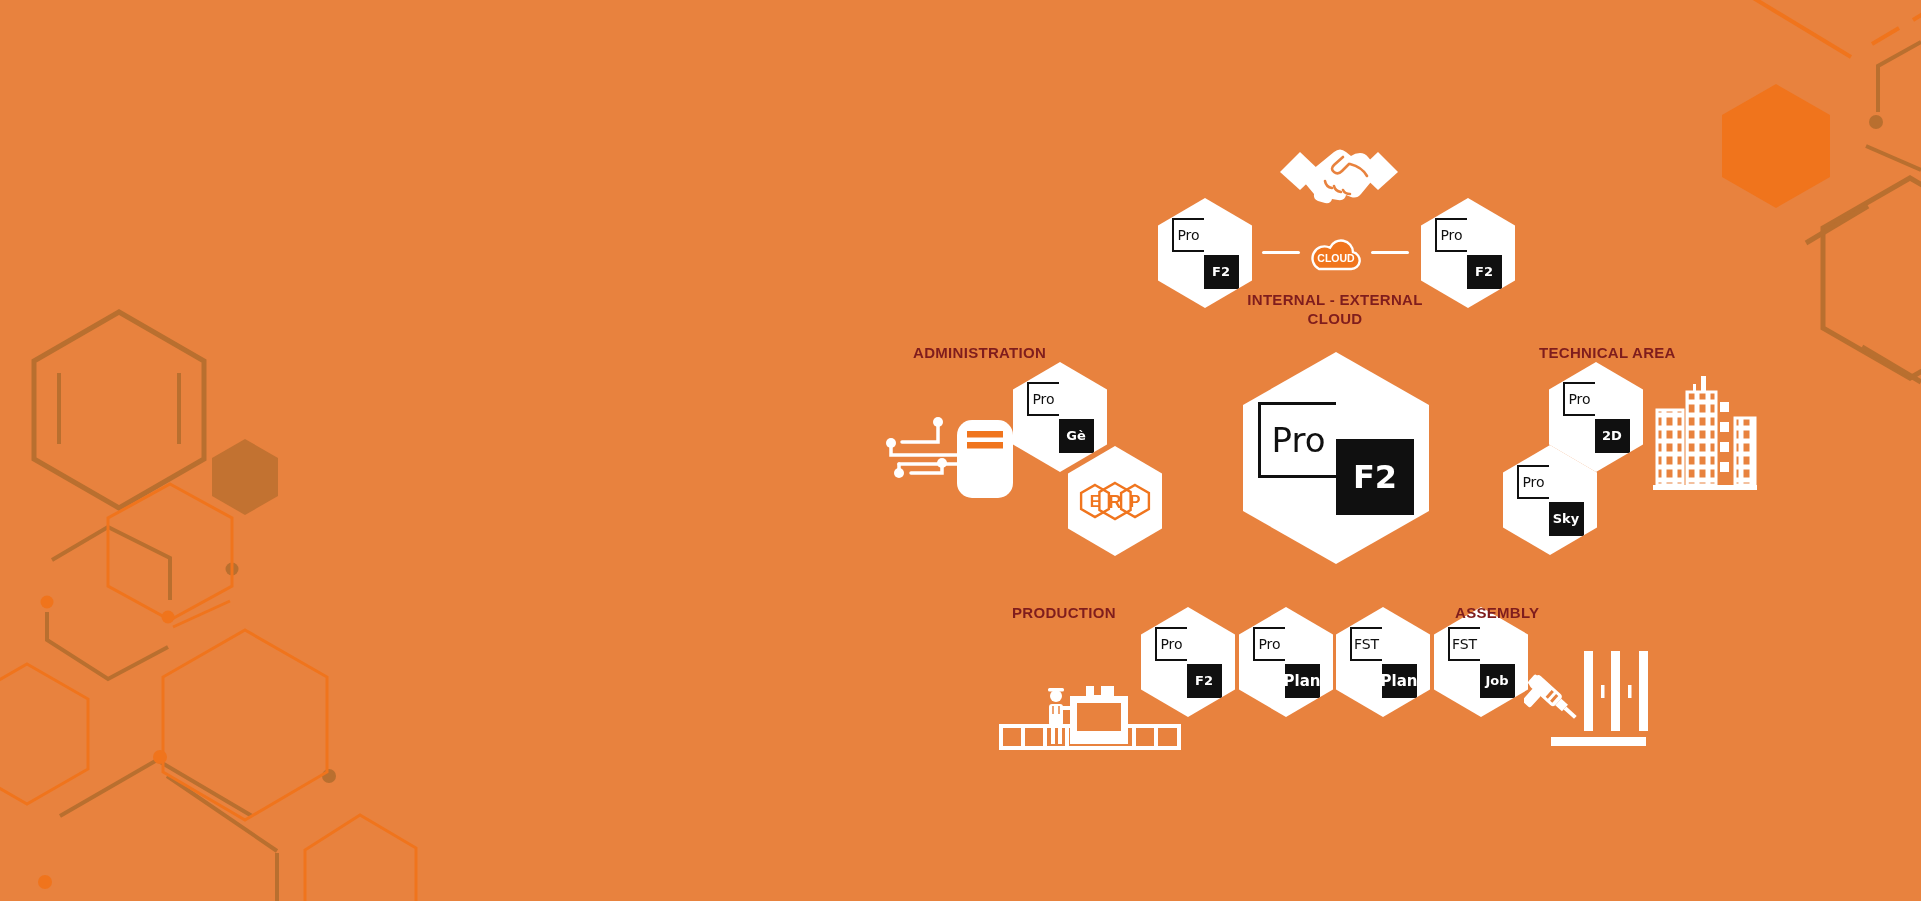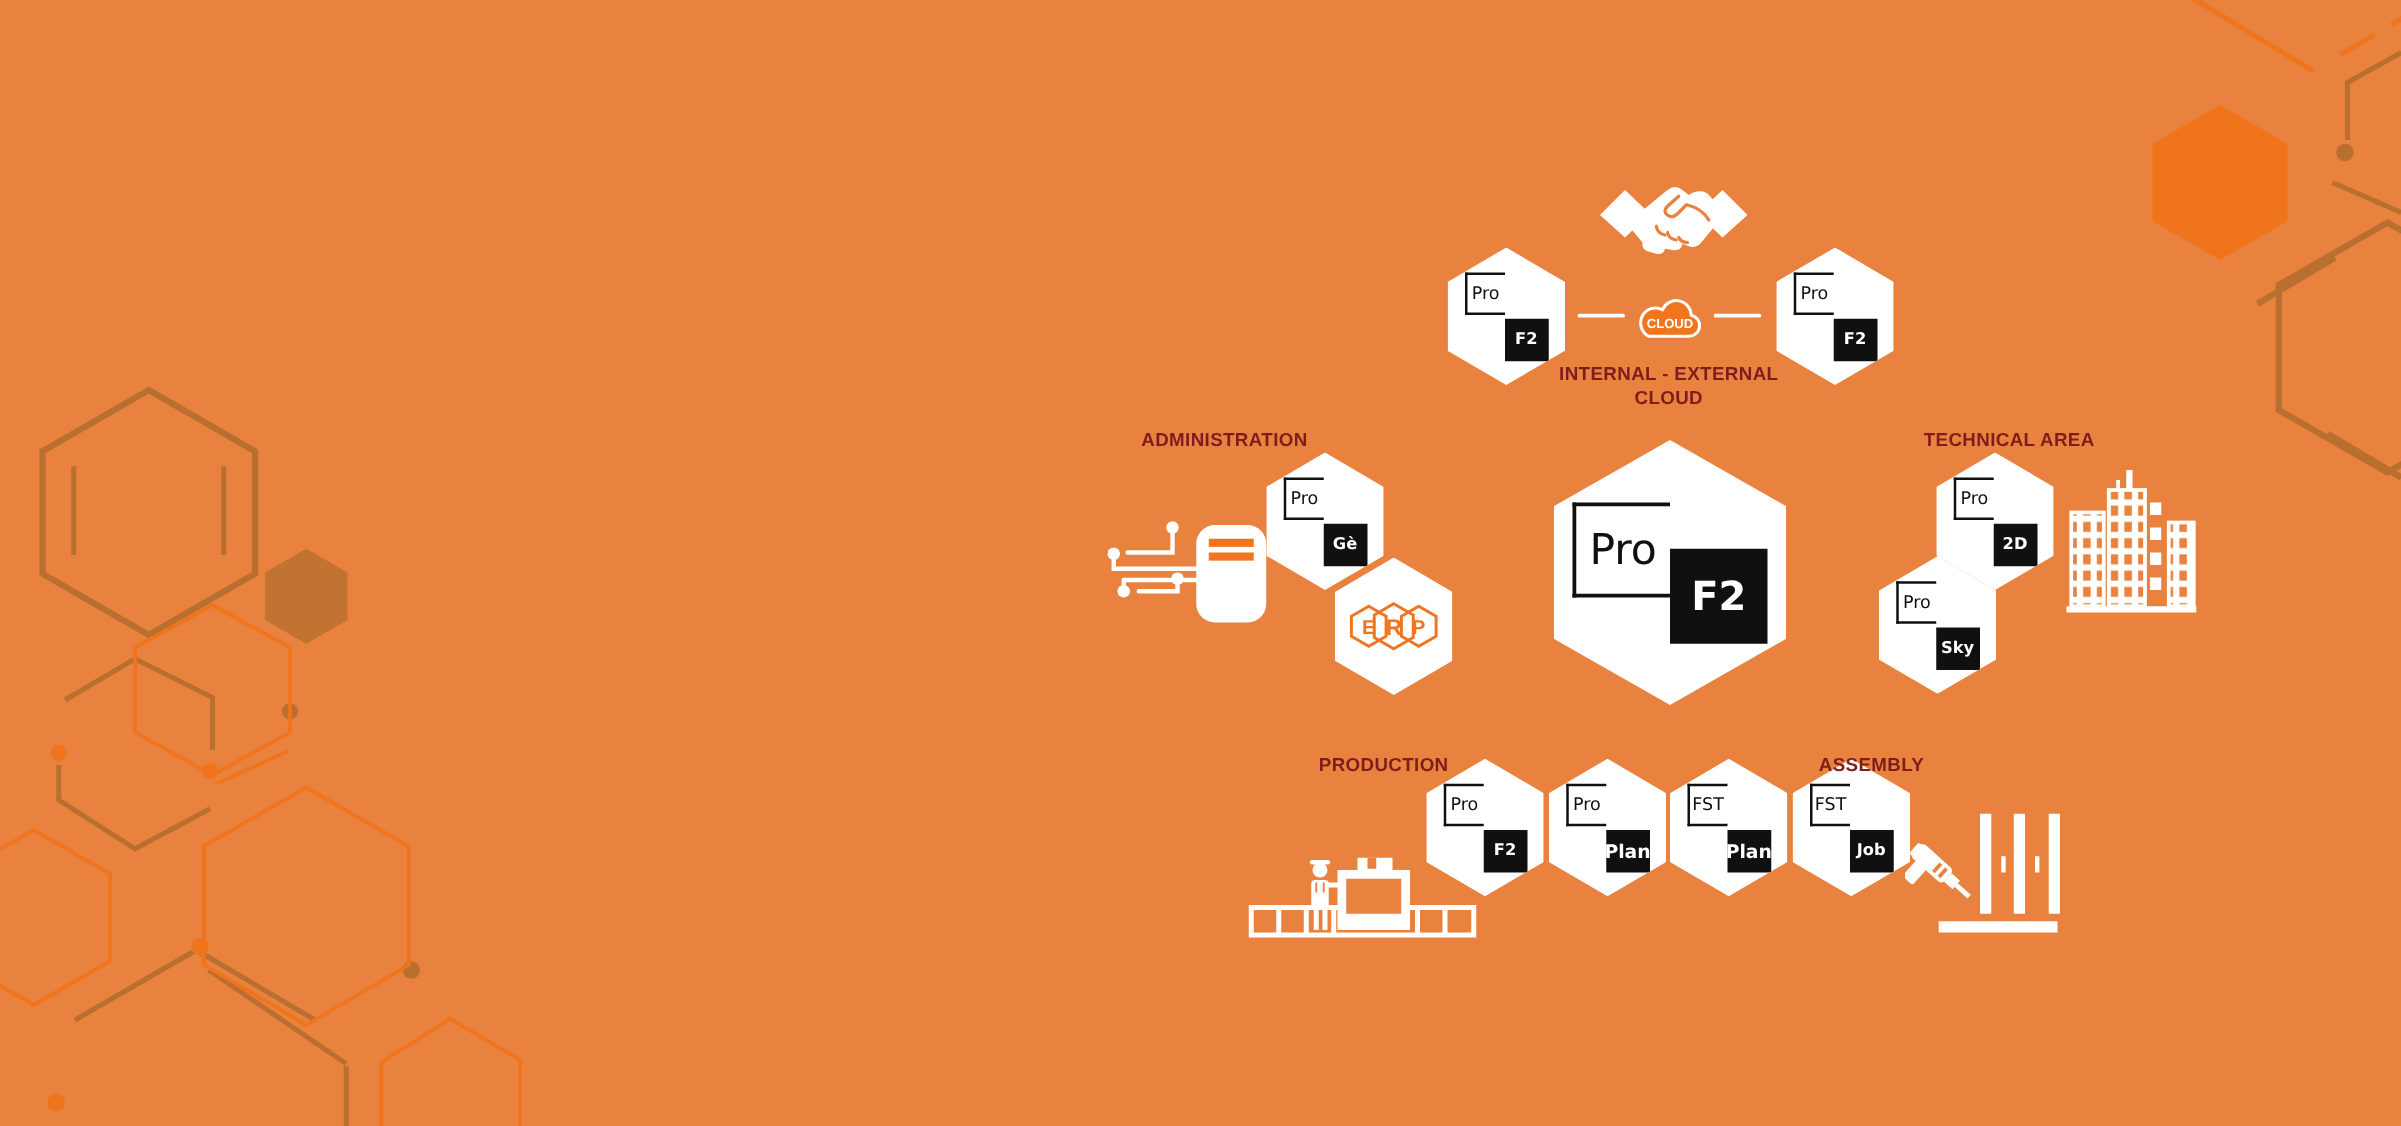--- a/index.html
+++ b/index.html
@@ -203,21 +203,21 @@
     <rect x="40" y="8" width="3" height="8" fill="#fff"></rect>
     <g fill="#fff">
       <rect x="67" y="26" width="9" height="10"></rect>
       <rect x="67" y="46" width="9" height="10"></rect>
       <rect x="67" y="66" width="9" height="10"></rect>
       <rect x="67" y="86" width="9" height="10"></rect>
     </g>
     <rect x="82" y="42" width="20" height="67" fill="url(#bw)" stroke="#fff" stroke-width="3"></rect>
   </svg>
 
-  <div class="group-label" style="left:1055px;top:604px">PRODUCTION</div>
+  <div class="group-label" style="left:1012px;top:604px">PRODUCTION</div>
 
   <div class="hex small" style="left:1141px;top:607px">
     <div class="logo small-logo">
       <span class="lft">Pro</span>
       <span class="rgt">F2</span>
     </div>
   </div>
 
   <div class="hex small" style="left:1239px;top:607px">
     <div class="logo small-logo">

